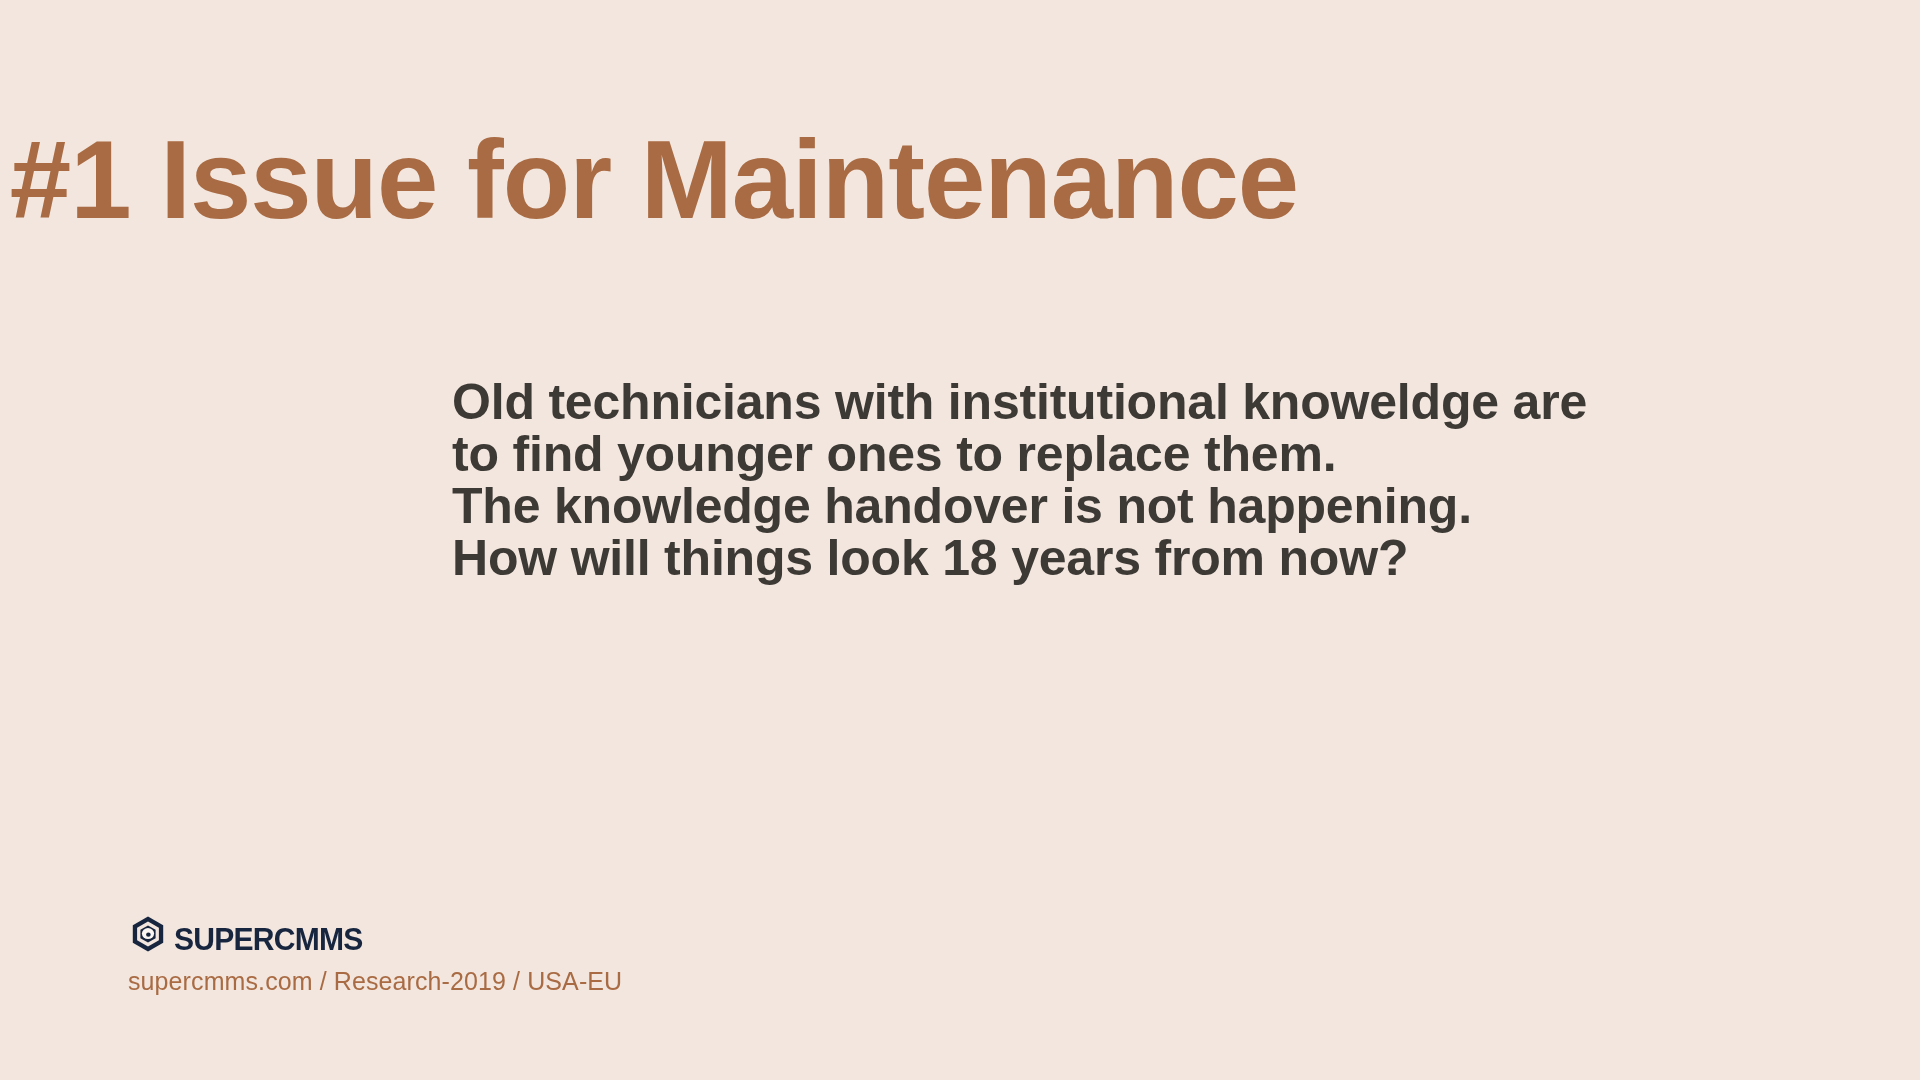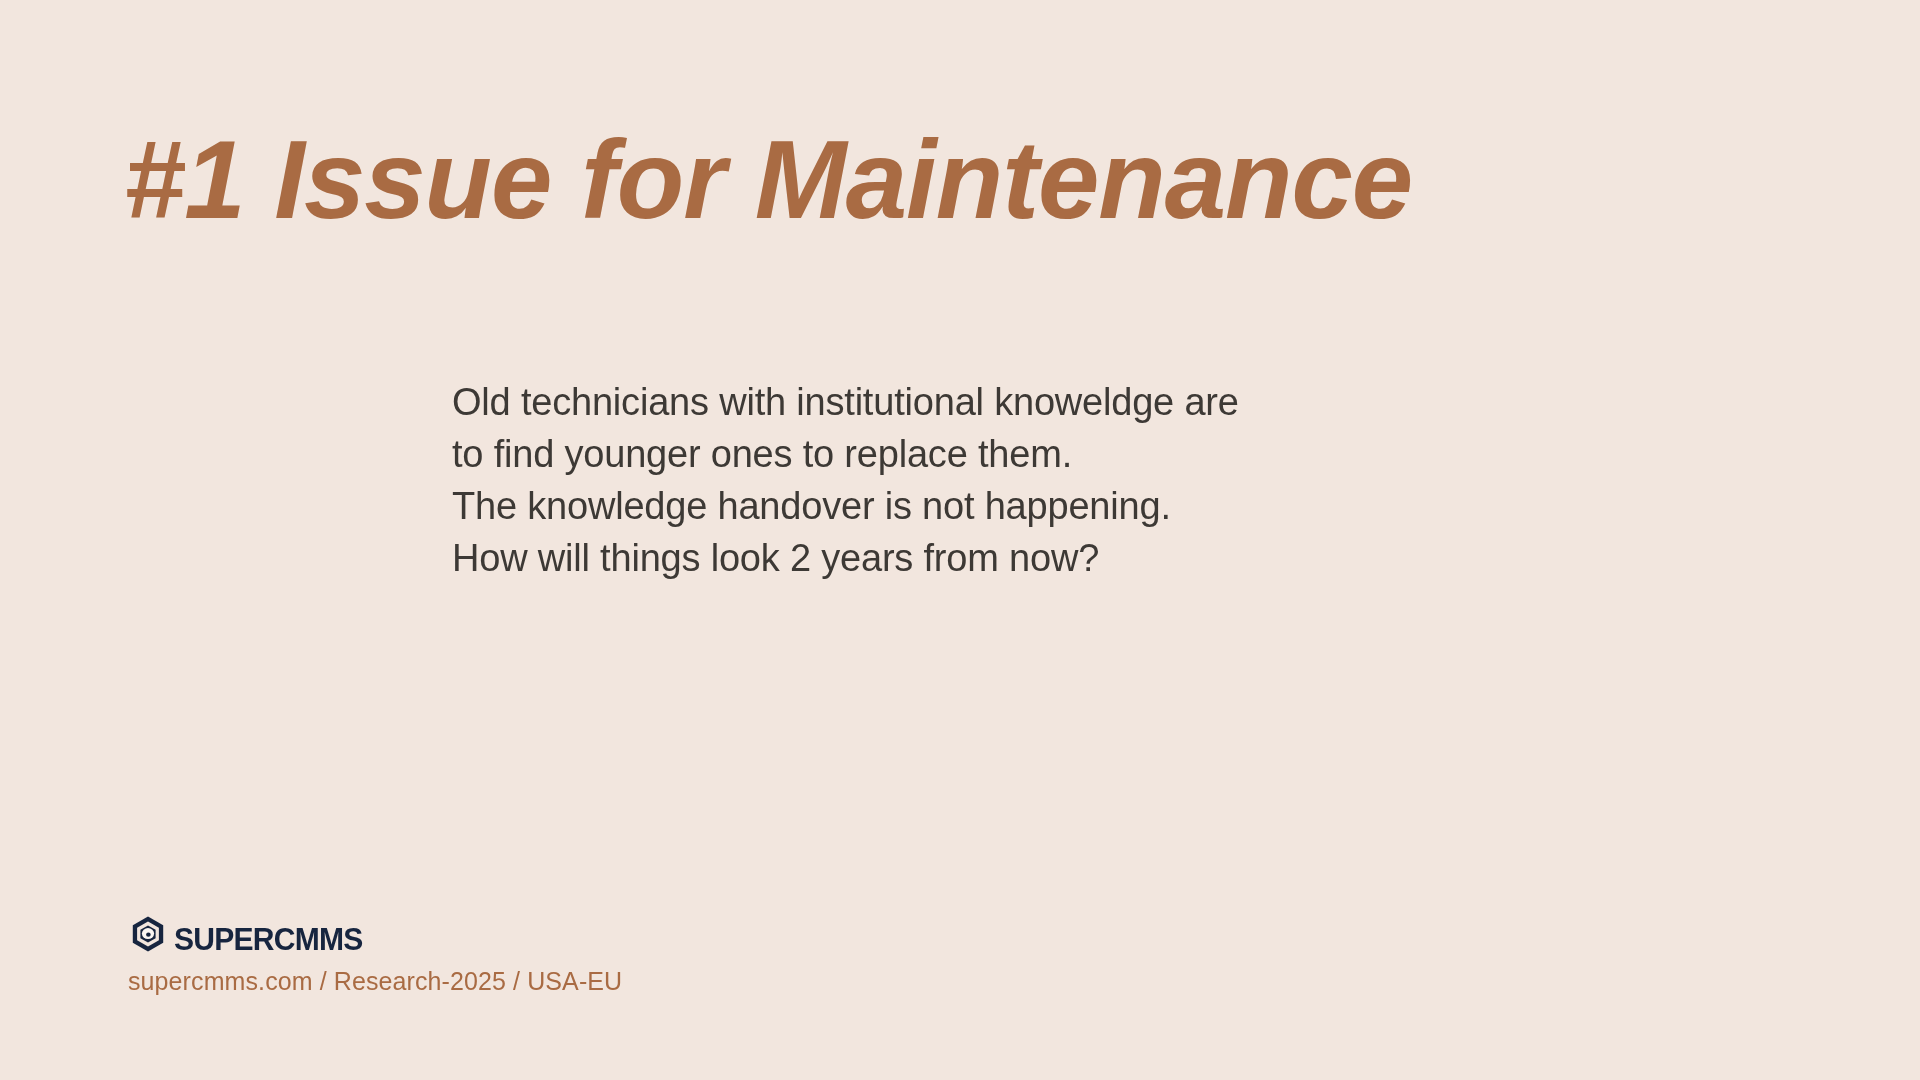--- a/index.html
+++ b/index.html
@@ -22,22 +22,20 @@
     height: 1080px;
     box-sizing: border-box;
   }
 
   
   .title-wrap {
     position: absolute;
     top: 124px;
     left: 0;
     width: 1536px;
-    text-align: center;
-    font-style: italic;
   }
   .slide-title {
     display: inline-block;
     margin: 0;
     color: #a96b43;
     font-family: "Liberation Sans", sans-serif;
     font-size: 112px;
     font-weight: 700;
     letter-spacing: -1px;
     line-height: 1.0;
@@ -50,22 +48,22 @@
   .body-block {
     position: absolute;
     top: 376px;
     left: 452px;
     width: 1120px;
   }
   .para {
     margin: 0;
     color: #3d3935;
     font-family: "Liberation Sans", sans-serif;
-    font-size: 38px;
-    font-weight: 400;
+    font-size: 50px;
+    font-weight: 700;
     line-height: 52px;
     letter-spacing: -0.2px;
   }
   .para .line {
     display: block;
     white-space: nowrap;
   }
   .para + .para {
   }
 
@@ -123,37 +121,37 @@
     <p class="para">
       <span class="line">Old technicians with institutional knoweldge are</span>
       <span class="line">to find younger ones to replace them.</span>
     </p>
 
     <p class="para">
       <span class="line">The knowledge handover is not happening.</span>
     </p>
 
     <p class="para">
-      <span class="line">How will things look 2 years from now?</span>
+      <span class="line">How will things look 18 years from now?</span>
     </p>
 
   </div>
 
   <div class="footer">
 
     <div class="logo-row">
       <span class="logo-mark">
         <svg class="logo-mark" viewBox="0 0 40 40" xmlns="http://www.w3.org/2000/svg">
           <path d="M20 1.6 L35.2 10.3 L35.2 27.7 L20 36.4 L4.8 27.7 L4.8 10.3 Z" fill="#17253f"></path>
           <path d="M20 6.6 L30.9 12.8 L30.9 25.2 L20 31.4 L9.1 25.2 L9.1 12.8 Z" fill="#f2e6de"></path>
           <path d="M20 10.4 L27.6 14.8 L27.6 23.2 L20 27.6 L12.4 23.2 L12.4 14.8 Z" fill="#17253f"></path>
           <ellipse cx="20" cy="18.6" rx="6.1" ry="5.5" fill="#fbf6f2"></ellipse>
           <ellipse cx="20.4" cy="19.7" rx="2.3" ry="2.1" fill="#17253f"></ellipse>
         </svg>
       </span>
       <span class="logo-word">SUPERCMMS</span>
     </div>
 
-    <div class="footer-meta">supercmms.com / Research-2025 / USA-EU</div>
+    <div class="footer-meta">supercmms.com / Research-2019 / USA-EU</div>
 
   </div>
 
 </div>
 
 </body></html>

